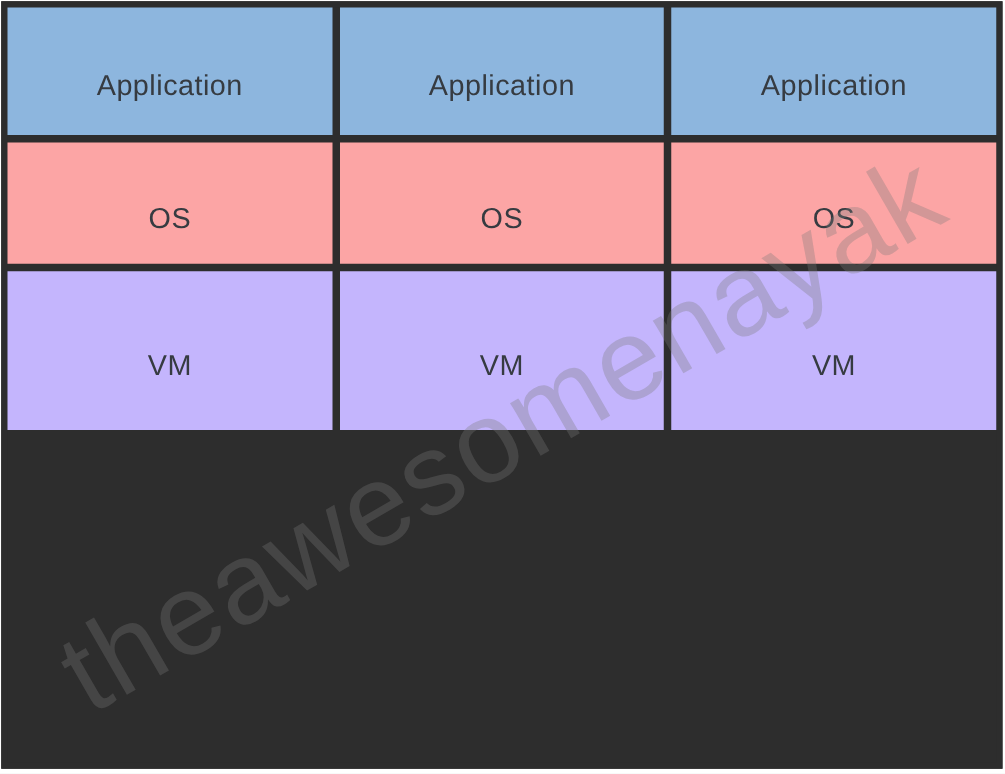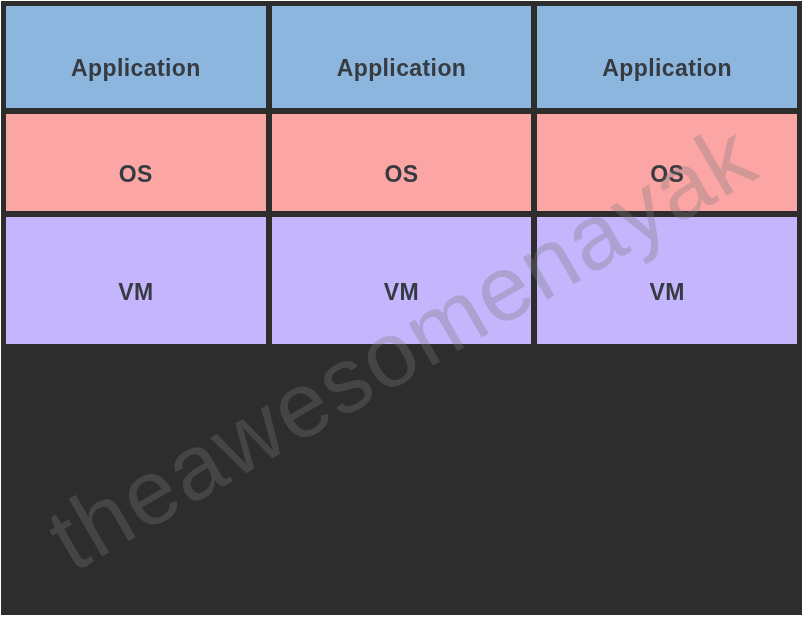--- a/index.html
+++ b/index.html
@@ -27,21 +27,21 @@
     grid-template-columns: 1fr 1fr 1fr;
     grid-template-rows: 101fr 97fr 126fr 127fr 126fr;
     gap: 6px;
   }
   .cell {
     display: flex;
     align-items: center;
     justify-content: center;
   }
   .cell .label {
-    font-weight: bold;
+    font-weight: normal;
     font-size: 23px;
     letter-spacing: 0.4px;
     color: #363b41;
     margin-top: 24px;
   }
   .cell--application { background: #8db6de; }
   .cell--os          { background: #fca5a5; }
   .cell--vm          { background: #c4b5fd; }
   .cell--hypervisor  { background: #a3cf74; grid-column: 1 / -1; }
   .cell--hardware    { background: #82af52; grid-column: 1 / -1; }

